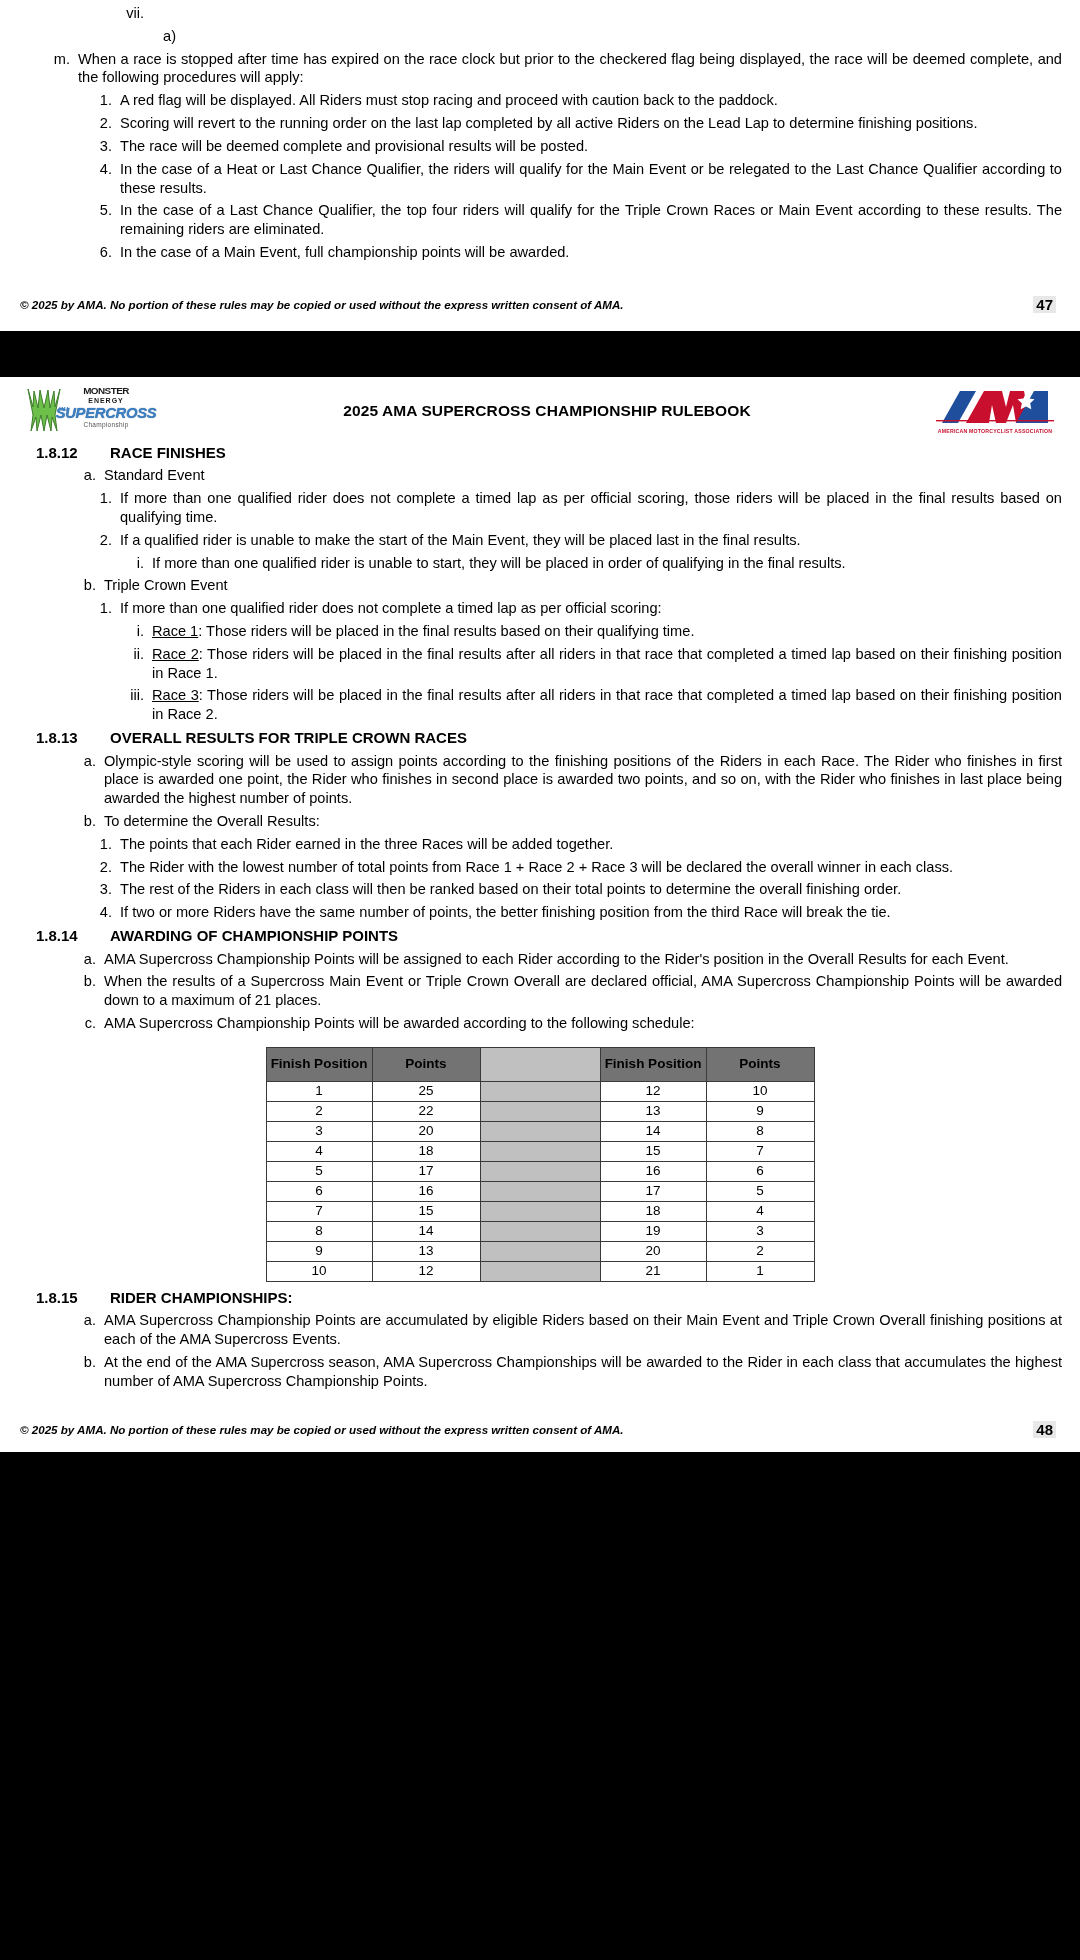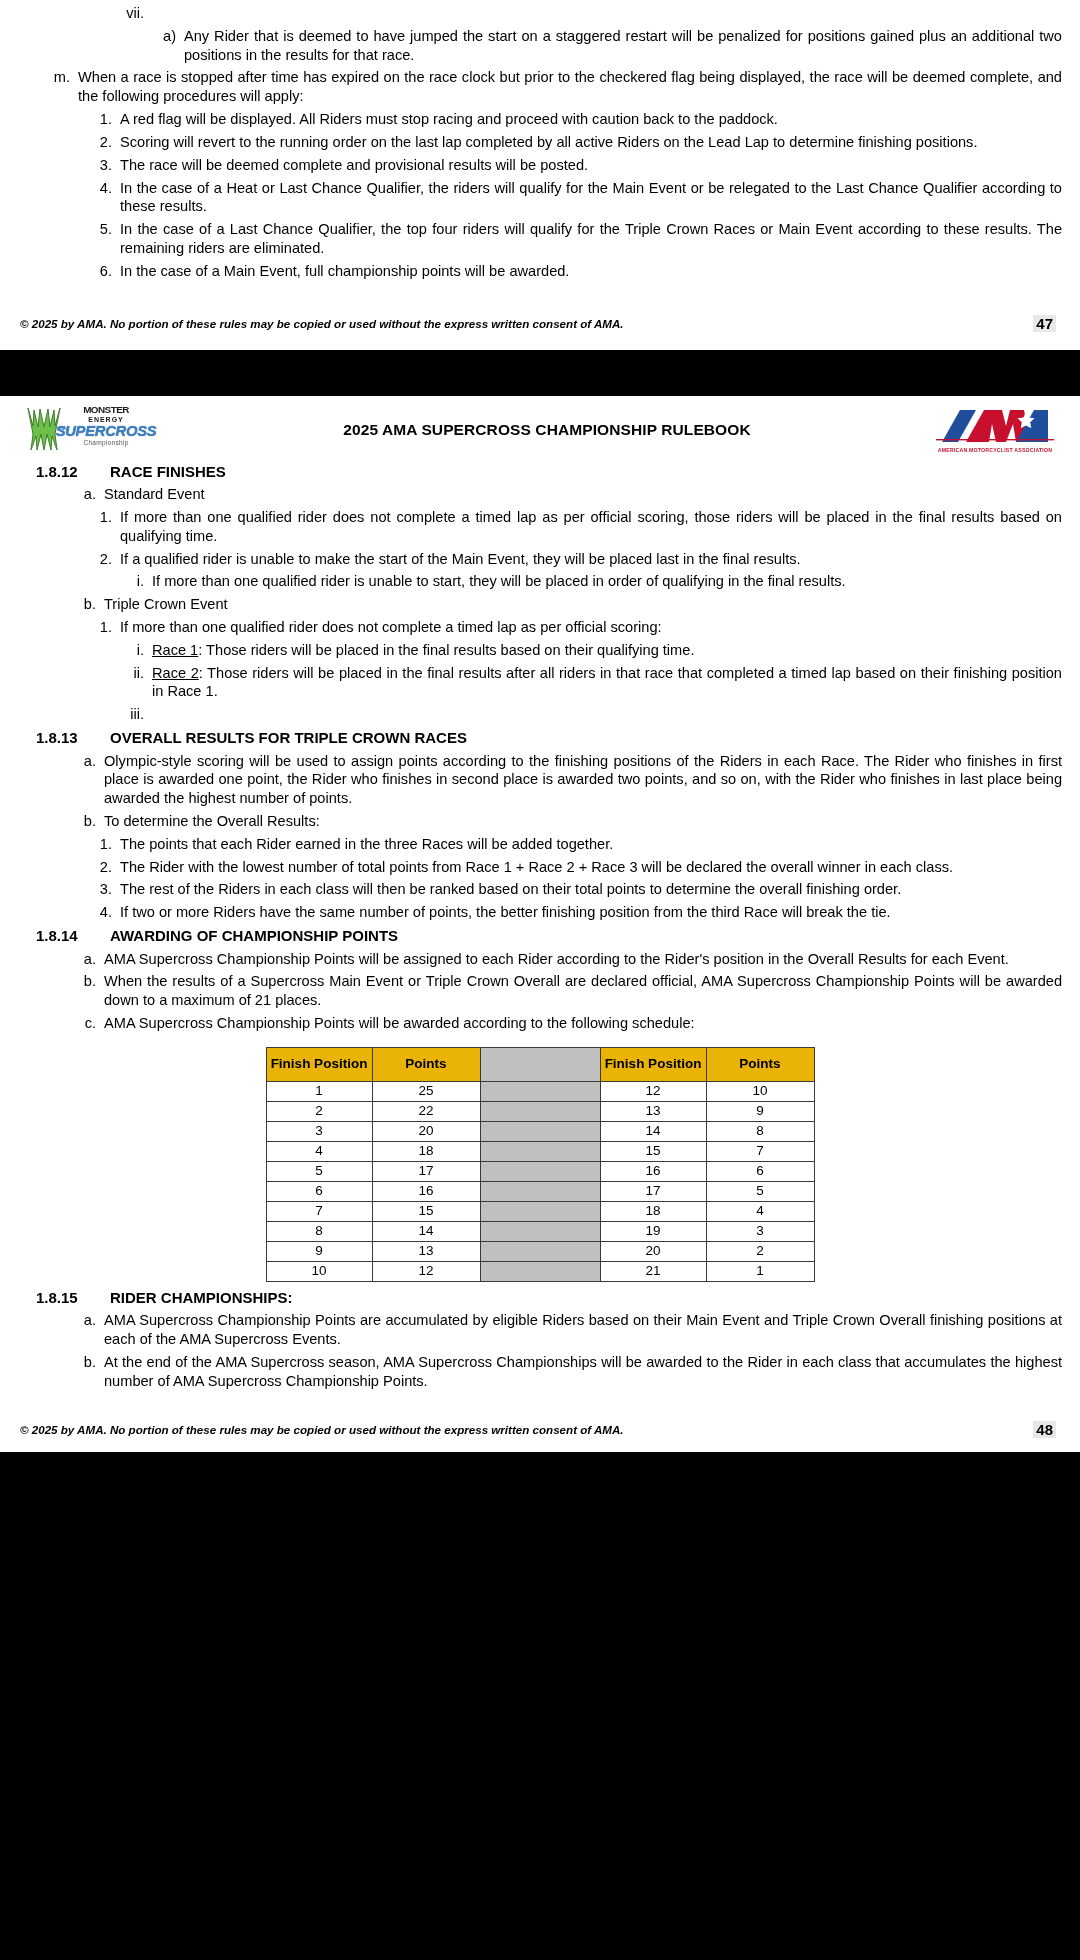--- a/index.html
+++ b/index.html
@@ -156,21 +156,21 @@
     table-layout: fixed;
   }
   table.points th, table.points td {
     border: 1px solid #3a3a3a;
     text-align: center;
     height: 20px;
     padding: 0;
     line-height: 1.05;
   }
   table.points th {
-    background: #eab308;
+    background: #737373;
     font-weight: bold;
     height: 34px;
     font-size: 13.5px;
   }
   table.points td { background: #ffffff; }
   .col-pos  { width: 106px; }
   .col-pts  { width: 108px; }
   .col-mid  { width: 120px; background: #c0c0c0 !important; }
   th.col-mid { background: #c0c0c0 !important; }
 </style>
@@ -179,21 +179,20 @@
 
 <div class="page">
   <div style="height:4px"></div>
   <div id="p47-body">
       <div class="row lvl-rom bold">
         <span class="mark">vii.</span>
       </div>
       <div style="height: 4px;"></div>
       <div class="row lvl-alp">
         <span class="mark">a)</span>
-        <span class="body">Any Rider that is deemed to have jumped the start on a staggered restart will be penalized for positions gained plus an additional two positions in the results for that race.</span>
       </div>
       <div style="height: 4px;"></div>
       <div class="row lvl-m">
         <span class="mark">m.</span>
         <span class="body">When a race is stopped after time has expired on the race clock but prior to the checkered flag being displayed, the race will be deemed complete, and the following procedures will apply:</span>
       </div>
       <div style="height: 4px;"></div>
       <div class="row lvl-num">
         <span class="mark">1.</span>
         <span class="body">A red flag will be displayed. All Riders must stop racing and proceed with caution back to the paddock.</span>
@@ -308,20 +307,21 @@
         <span class="body"><span class="u">Race 1</span>: Those riders will be placed in the final results based on their qualifying time.</span>
       </div>
       <div style="height: 4px;"></div>
       <div class="row lvl-rom">
         <span class="mark">ii.</span>
         <span class="body"><span class="u">Race 2</span>: Those riders will be placed in the final results after all riders in that race that completed a timed lap based on their finishing position in Race 1.</span>
       </div>
       <div style="height: 4px;"></div>
       <div class="row lvl-rom">
         <span class="mark">iii.</span>
+        <span class="body"><span class="u">Race 3</span>: Those riders will be placed in the final results after all riders in that race that completed a timed lap based on their finishing position in Race 2.</span>
       </div>
       <div style="height: 4px;"></div>
       <div class="sec">
         <span class="num">1.8.13</span>
         <span class="ttl">OVERALL RESULTS FOR TRIPLE CROWN RACES</span>
       </div>
       <div style="height: 4px;"></div>
       <div class="row lvl-ltr">
         <span class="mark">a.</span>
         <span class="body">Olympic-style scoring will be used to assign points according to the finishing positions of the Riders in each Race. The Rider who finishes in first place is awarded one point, the Rider who finishes in second place is awarded two points, and so on, with the Rider who finishes in last place being awarded the highest number of points.</span>

